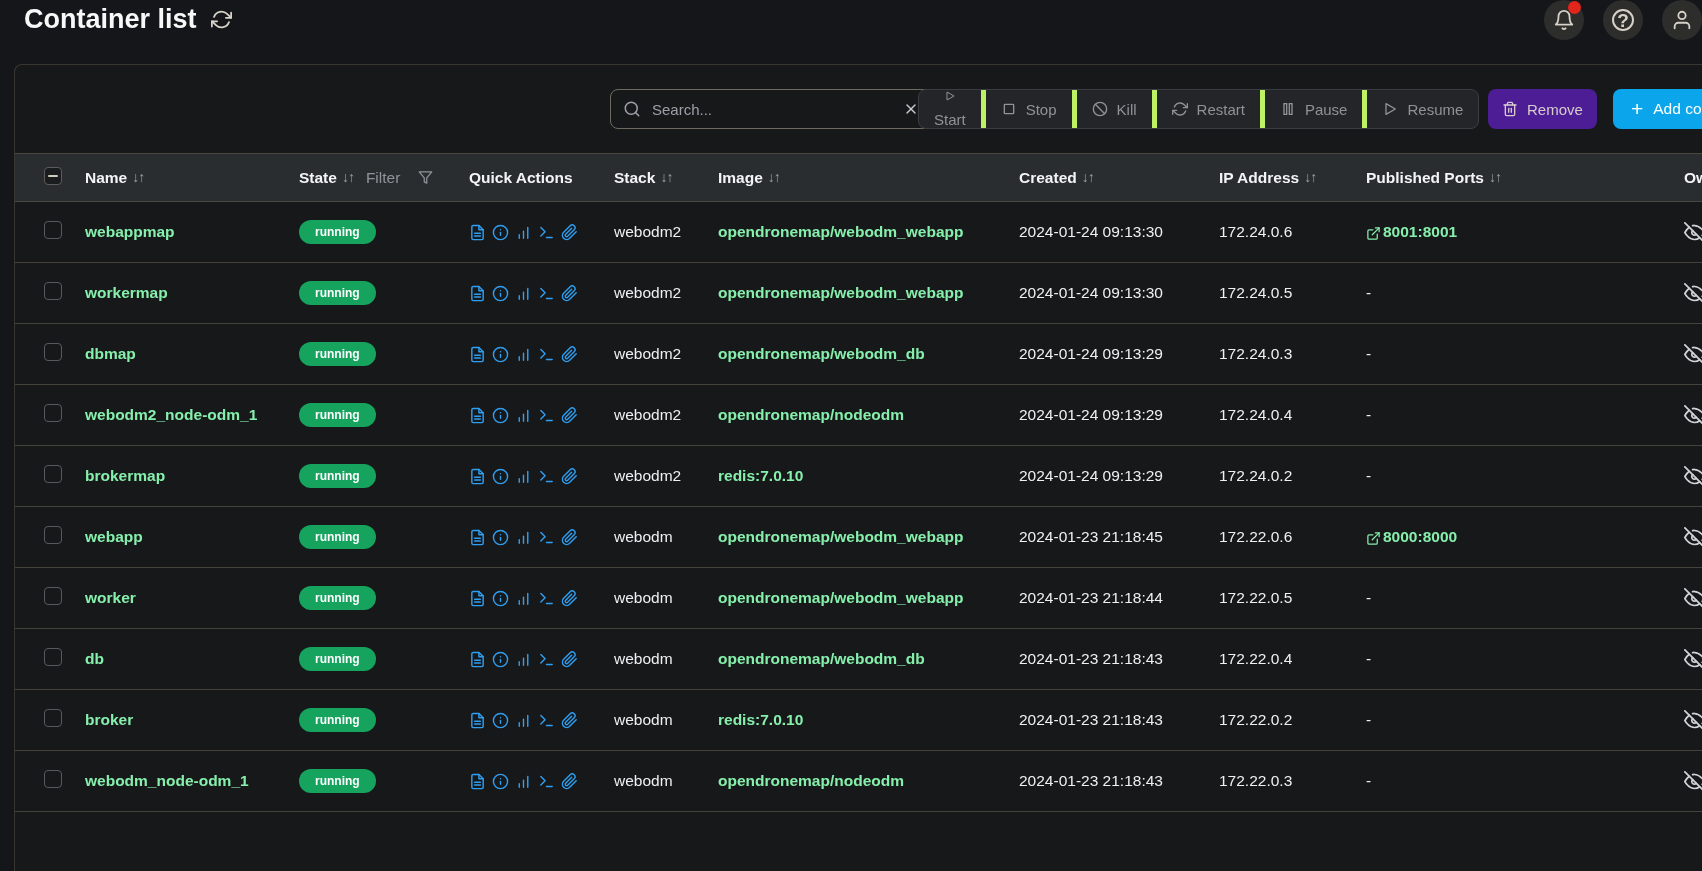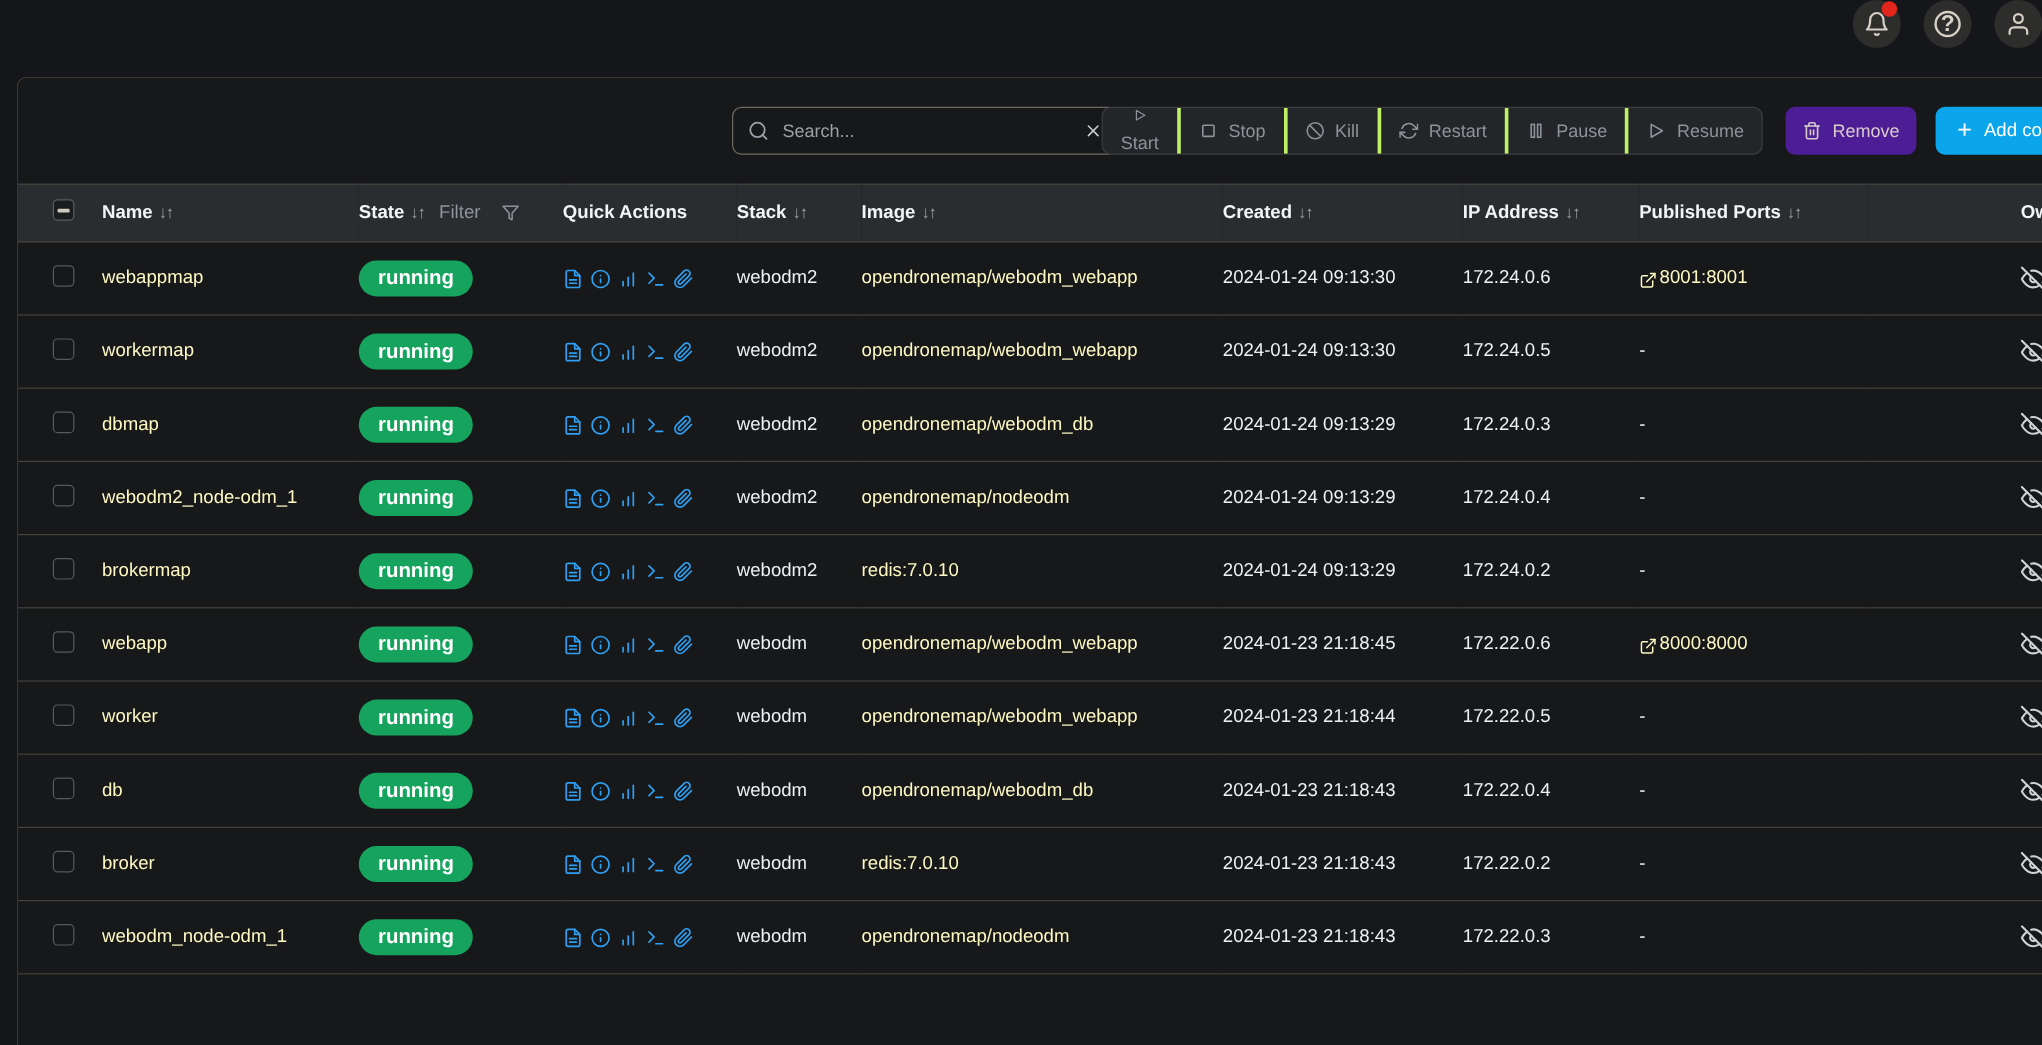--- a/index.html
+++ b/index.html
@@ -43,21 +43,21 @@
     width:322px; height:40px; border:1px solid #6f6a60; border-radius:8px;
     display:flex; align-items:center; padding:0 12px; gap:9px; color:#9aa0a6; background:transparent; }
   .search-box input { flex:1; background:transparent; border:none; outline:none;
     color:#e8eaec; font-size:15px; font-family:"Liberation Sans", sans-serif; min-width:0; }
   .search-box input::placeholder { color:#9aa0a6; }
   .search-clear { color:#c9ccd0; cursor:pointer; }
 
   .btn-group { position:absolute; left:903px; top:50%; transform:translateY(-50%);
     display:flex; background:#232528; border:1px solid #3a3d41; border-radius:8px; height:40px; }
   .gbtn { display:flex; align-items:center; gap:9px; padding:0 15px; color:#8e9399;
-    font-size:15px; cursor:pointer; border-left:3px solid #bef264; white-space:nowrap; }
+    font-size:15px; cursor:pointer; border-left:5px solid #bef264; white-space:nowrap; }
   .gbtn:first-child { border-left:none;flex-direction:column; }
 
   .remove-btn { position:absolute; left:1473px; top:50%; transform:translateY(-50%);
     height:40px; display:flex; align-items:center; gap:9px; padding:0 14px;
     background:#4c1d95; border-radius:8px; color:#d8cccc; font-size:15px; cursor:pointer; white-space:nowrap; }
 
   .add-btn { position:absolute; left:1598px; top:50%; transform:translateY(-50%);
     height:40px; width:214px; display:flex; align-items:center; gap:10px; padding:0 18px;
     border-radius:8px; color:#ffffff; font-size:15.5px; font-weight:400; cursor:pointer; white-space:nowrap; }
   .add-plus { font-size:21px; font-weight:400; line-height:1; margin-top:-2px; }
@@ -73,33 +73,43 @@
   .sort { color:#9aa0a5; font-size:14px; margin-left:5px; letter-spacing:-1px; font-weight:400; cursor:pointer; }
   .filter-wrap { display:flex; align-items:center; gap:18px; margin-left:12px; color:#8e949b;
     font-weight:400; cursor:pointer; }
 
   .cbx { display:inline-block; width:18px; height:18px; border:1.5px solid #565a5e;
     border-radius:4px; margin-left:29px; cursor:pointer; }
   .cbx-head { background:#1b1c1e; border-color:#5c5c5c; position:relative; }
   .cbx-head::after { content:""; position:absolute; left:3px; right:3px; top:7px; height:2.5px;
     background:#cfc9bf; border-radius:1px; }
 
-  .link { color:#fef9c3; text-decoration:none; cursor:pointer; }
+  .link { color:#86efac; text-decoration:none; cursor:pointer;font-weight:bold; }
   .badge-running { display:inline-block; background:#15a35e; color:#fff; font-weight:700;
-    font-size:17px; padding:5px 16px; border-radius:15px; }
+    font-size:12px; padding:5px 16px; border-radius:15px; }
   .qa-icons { display:flex; align-items:center; gap:6px; color:#2f9ff2; }
   .qa-icons svg { cursor:pointer; }
   .port-link { display:flex; align-items:flex-end; gap:2px; }
   .c-own { padding-left:127px !important; color:#cfd3d7; }
   .th-own { padding-left:127px !important; }
 </style>
 </head>
 <body>
 
 <div class="topbar">
+  <div class="page-title-wrap">
+    <span class="page-title">Container list</span>
+    <span class="title-refresh">
+      <svg width="21" height="21" viewBox="0 0 24 24" fill="none" stroke="currentColor" stroke-width="2" stroke-linecap="round" stroke-linejoin="round">
+          <polyline points="23 4 23 10 17 10"></polyline>
+          <polyline points="1 20 1 14 7 14"></polyline>
+          <path d="M3.51 9a9 9 0 0 1 14.85-3.36L23 10M1 14l4.64 4.36A9 9 0 0 0 20.49 15"></path>
+        </svg>
+    </span>
+  </div>
   <div class="topbar-icons">
     <div class="icon-circle">
       <svg width="22" height="22" viewBox="0 0 24 24" fill="none" stroke="currentColor" stroke-width="2" stroke-linecap="round" stroke-linejoin="round">
           <path d="M18 8A6 6 0 0 0 6 8c0 7-3 9-3 9h18s-3-2-3-9"></path>
           <path d="M13.73 21a2 2 0 0 1-3.46 0"></path>
         </svg>
       <span class="notif-dot" style="background:#e2261b;"></span>
     </div>
     <div class="icon-circle">
       <span class="q-glyph">?</span>

